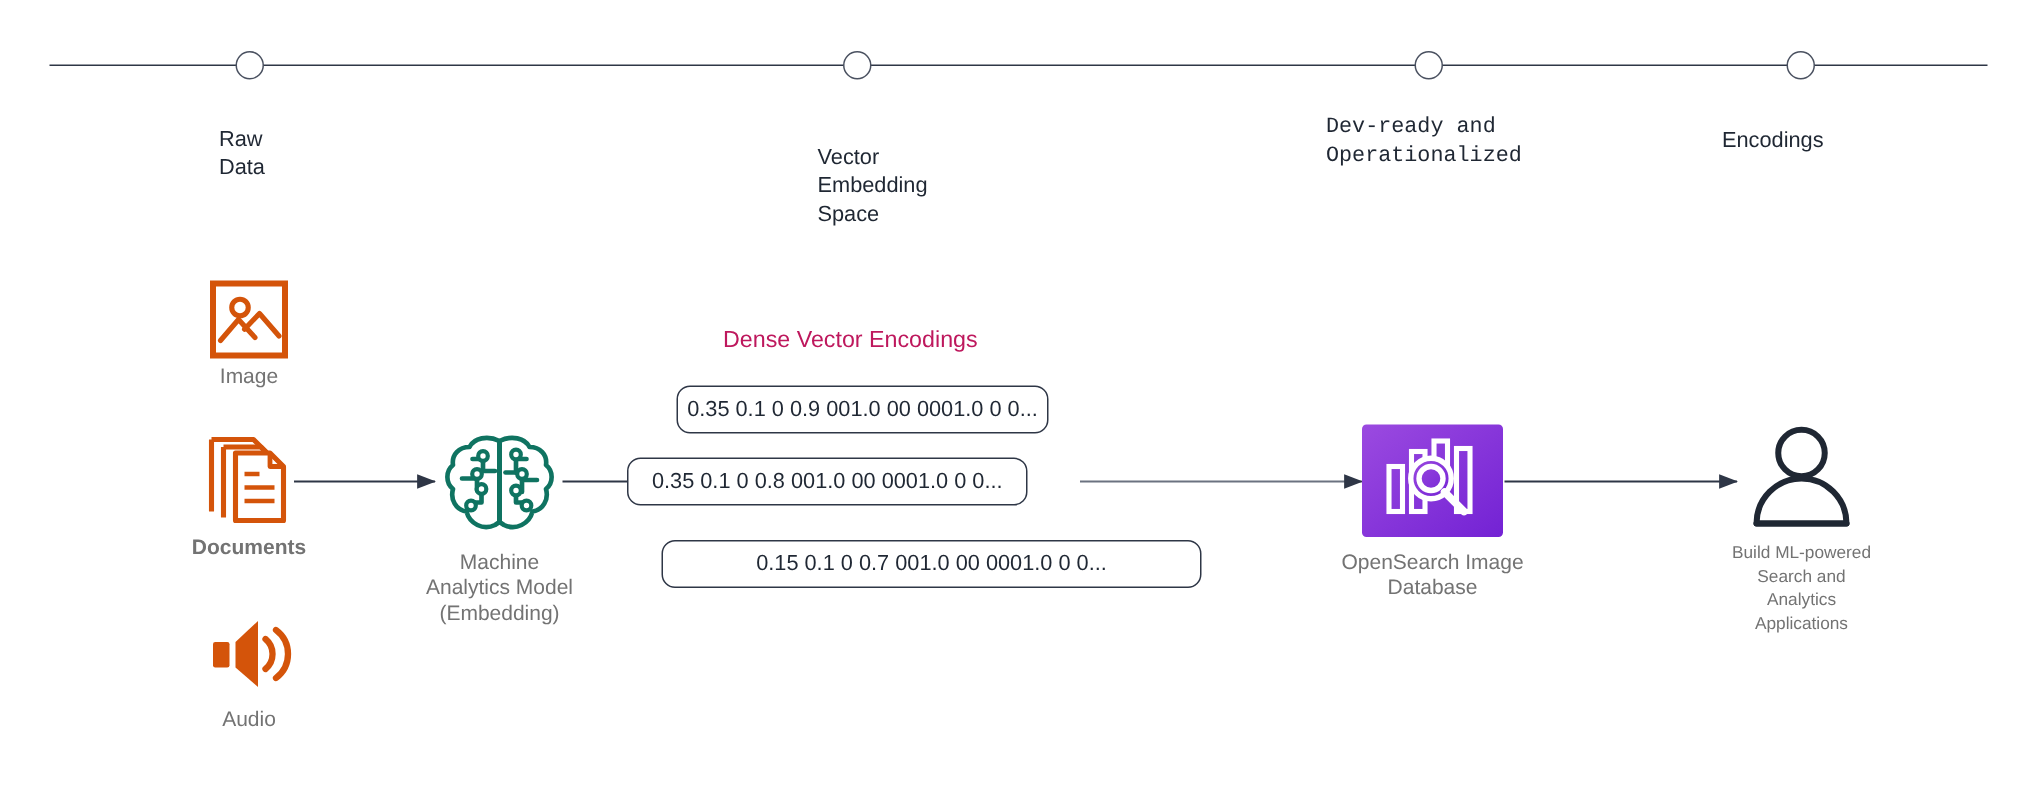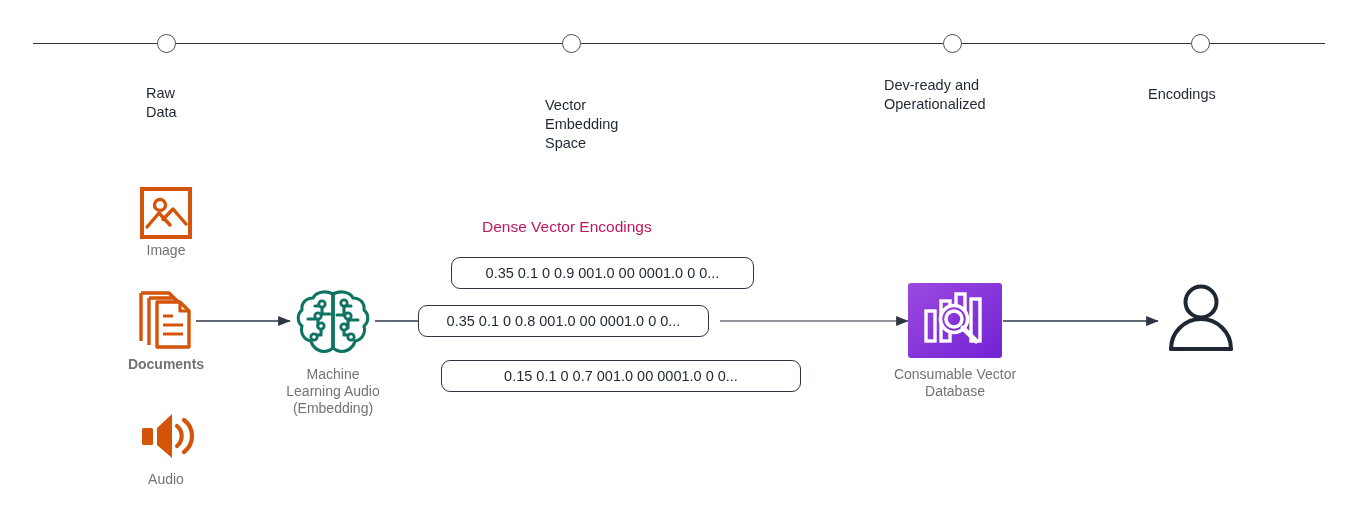--- a/index.html
+++ b/index.html
@@ -103,21 +103,21 @@
   <div class="tl-node" style="left:157px; top:34px;"></div>
   <div class="tl-label" style="left:146px; top:84px;">Raw
 Data</div>
 
   <div class="tl-node" style="left:562px; top:34px;"></div>
   <div class="tl-label" style="left:545px; top:68px;margin-top:28px;">Vector
 Embedding
 Space</div>
 
   <div class="tl-node" style="left:943px; top:34px;"></div>
-  <div class="tl-label" style="left:884px; top:76px;">Dev-ready and
+  <div class="tl-label" style="left:884px; top:76px;font-family:Liberation Mono, monospace;">Dev-ready and
 Operationalized</div>
 
   <div class="tl-node" style="left:1191px; top:34px;"></div>
   <div class="tl-label" style="left:1148px; top:85px;">Encodings</div>
 
   <svg class="connector" width="1358" height="526">
     <defs>
       <marker id="arrowhead" markerWidth="9" markerHeight="7" refX="8.5" refY="3.5" orient="auto">
         <polygon points="0 0, 9 3.5, 0 7" fill="#2e3646"></polygon>
       </marker>
@@ -192,49 +192,53 @@
         <circle cx="27" cy="38" r="3.2"></circle>
         <circle cx="20" cy="49" r="3.2"></circle>
         <circle cx="50" cy="15" r="3.2"></circle>
         <circle cx="54" cy="28" r="3.2"></circle>
         <circle cx="50" cy="39" r="3.2"></circle>
         <circle cx="57" cy="49" r="3.2"></circle>
       </g>
     </svg>
   </div>
   <div class="caption" style="left:253px; top:366px; width:160px;">Machine
-Learning Audio
+Analytics Model
 (Embedding)</div>
 
   <div class="dense-title" style="left:482px; top:218px;">Dense Vector Encodings</div>
 
-  <div class="vec-box" style="left:451px; top:257px; width:303px;">0.35 0.1 0 0.9 001.0 00 0001.0 0 0...</div>
-  <div class="vec-box" style="left:418px; top:305px; width:291px;">0.35 0.1 0 0.8 001.0 00 0001.0 0 0...</div>
+  <div class="vec-box" style="left:451px; top:257px; width:248px;">0.35 0.1 0 0.9 001.0 00 0001.0 0 0...</div>
+  <div class="vec-box" style="left:418px; top:305px; width:267px;">0.35 0.1 0 0.8 001.0 00 0001.0 0 0...</div>
   <div class="vec-box" style="left:441px; top:360px; width:360px;">0.15 0.1 0 0.7 001.0 00 0001.0 0 0...</div>
 
   <div class="icon-box" style="left:908px; top:283px;">
     <svg width="94" height="75" viewBox="0 0 94 75">
       <rect x="0" y="0" width="94" height="75" rx="3" fill="url(#purpleGrad)"></rect>
       <g fill="none" stroke="#ffffff" stroke-width="3.4">
         <rect x="18" y="28" width="9" height="30"></rect>
         <rect x="33" y="18" width="9" height="40"></rect>
         <rect x="48" y="11" width="9" height="25"></rect>
         <rect x="63" y="16" width="9" height="42"></rect>
       </g>
       <g fill="none" stroke="#ffffff" stroke-width="3.6">
         <circle cx="46" cy="36" r="13.5" fill="url(#purpleGrad)"></circle>
         <circle cx="46" cy="36" r="8" fill="none"></circle>
         <line x1="55" y1="45" x2="68" y2="58" stroke-linecap="round" stroke-width="5"></line>
       </g>
     </svg>
   </div>
-  <div class="caption" style="left:874px; top:366px; width:162px;">Consumable Vector
+  <div class="caption" style="left:874px; top:366px; width:162px;">OpenSearch Image
 Database</div>
 
   <div class="icon-box" style="left:1166px; top:283px;">
     <svg width="70" height="72" viewBox="0 0 70 72">
       <circle cx="35" cy="19" r="15.5" fill="none" stroke="#1f2733" stroke-width="4"></circle>
       <path d="M5 66 A30 30 0 0 1 65 66 Z" fill="none" stroke="#1f2733" stroke-width="4" stroke-linejoin="round"></path>
       <line x1="5" y1="66" x2="65" y2="66" stroke="#1f2733" stroke-width="4" stroke-linecap="round"></line>
     </svg>
   </div>
+  <div class="caption small" style="left:1131px; top:362px; width:140px;">Build ML-powered
+Search and
+Analytics
+Applications</div>
 
 </div>
 
 </body></html>

